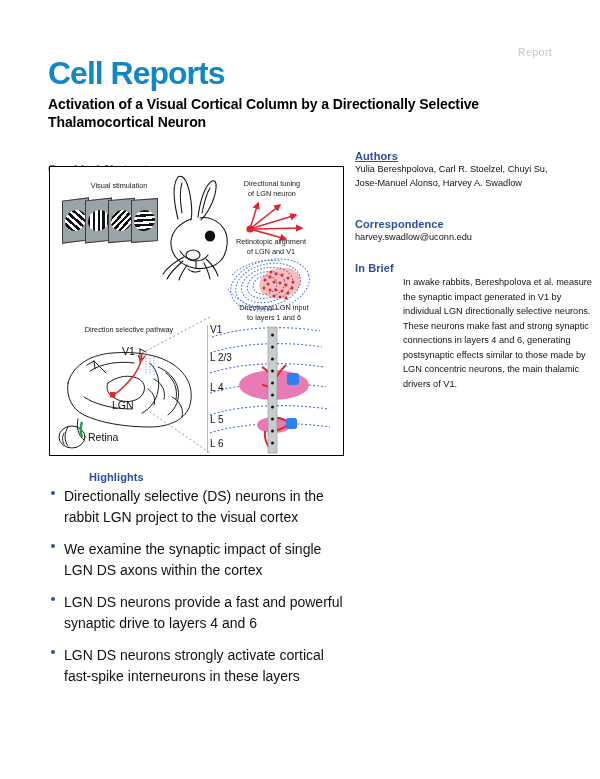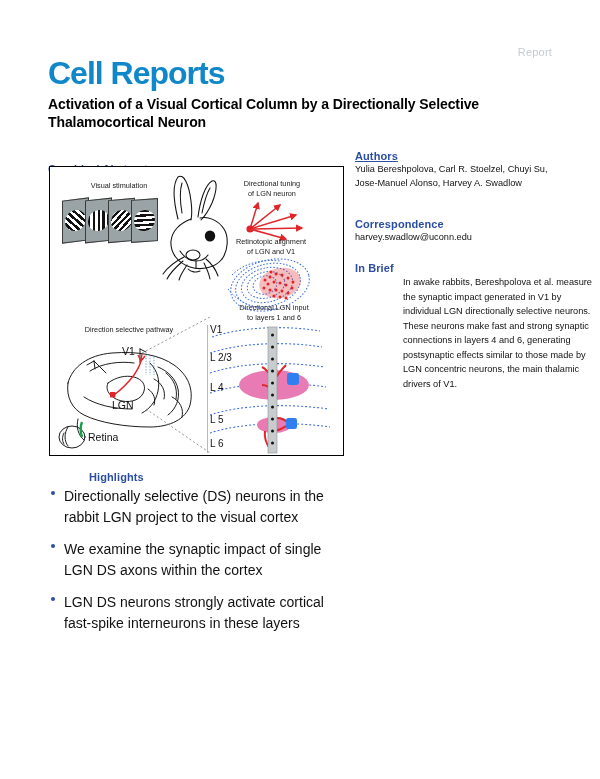--- a/index.html
+++ b/index.html
@@ -132,20 +132,24 @@
   <div class="rcol-text" id="brief-text">In awake rabbits, Bereshpolova et al. measure the synaptic impact generated in V1 by individual LGN directionally selective neurons. These neurons make fast and strong synaptic connections in layers 4 and 6, generating postsynaptic effects similar to those made by LGN concentric neurons, the main thalamic drivers of V1.</div>
 
   <div id="highlights">
     <div class="hl-item">
       <div class="hl-bullet"></div>
       <div class="hl-text">Directionally selective (DS) neurons in the rabbit LGN project to the visual cortex</div>
     </div>
     <div class="hl-item">
       <div class="hl-bullet"></div>
       <div class="hl-text">We examine the synaptic impact of single LGN DS axons within the cortex</div>
+    </div>
+    <div class="hl-item">
+      <div class="hl-bullet"></div>
+      <div class="hl-text">LGN DS neurons provide a fast and powerful synaptic drive to layers 4 and 6</div>
     </div>
     <div class="hl-item">
       <div class="hl-bullet"></div>
       <div class="hl-text">LGN DS neurons strongly activate cortical fast-spike interneurons in these layers</div>
     </div>
   </div>
 
   <div id="ga-box">
 
     <div class="fig-label" style="left:17px;top:14px;width:104px;">Visual stimulation</div>

